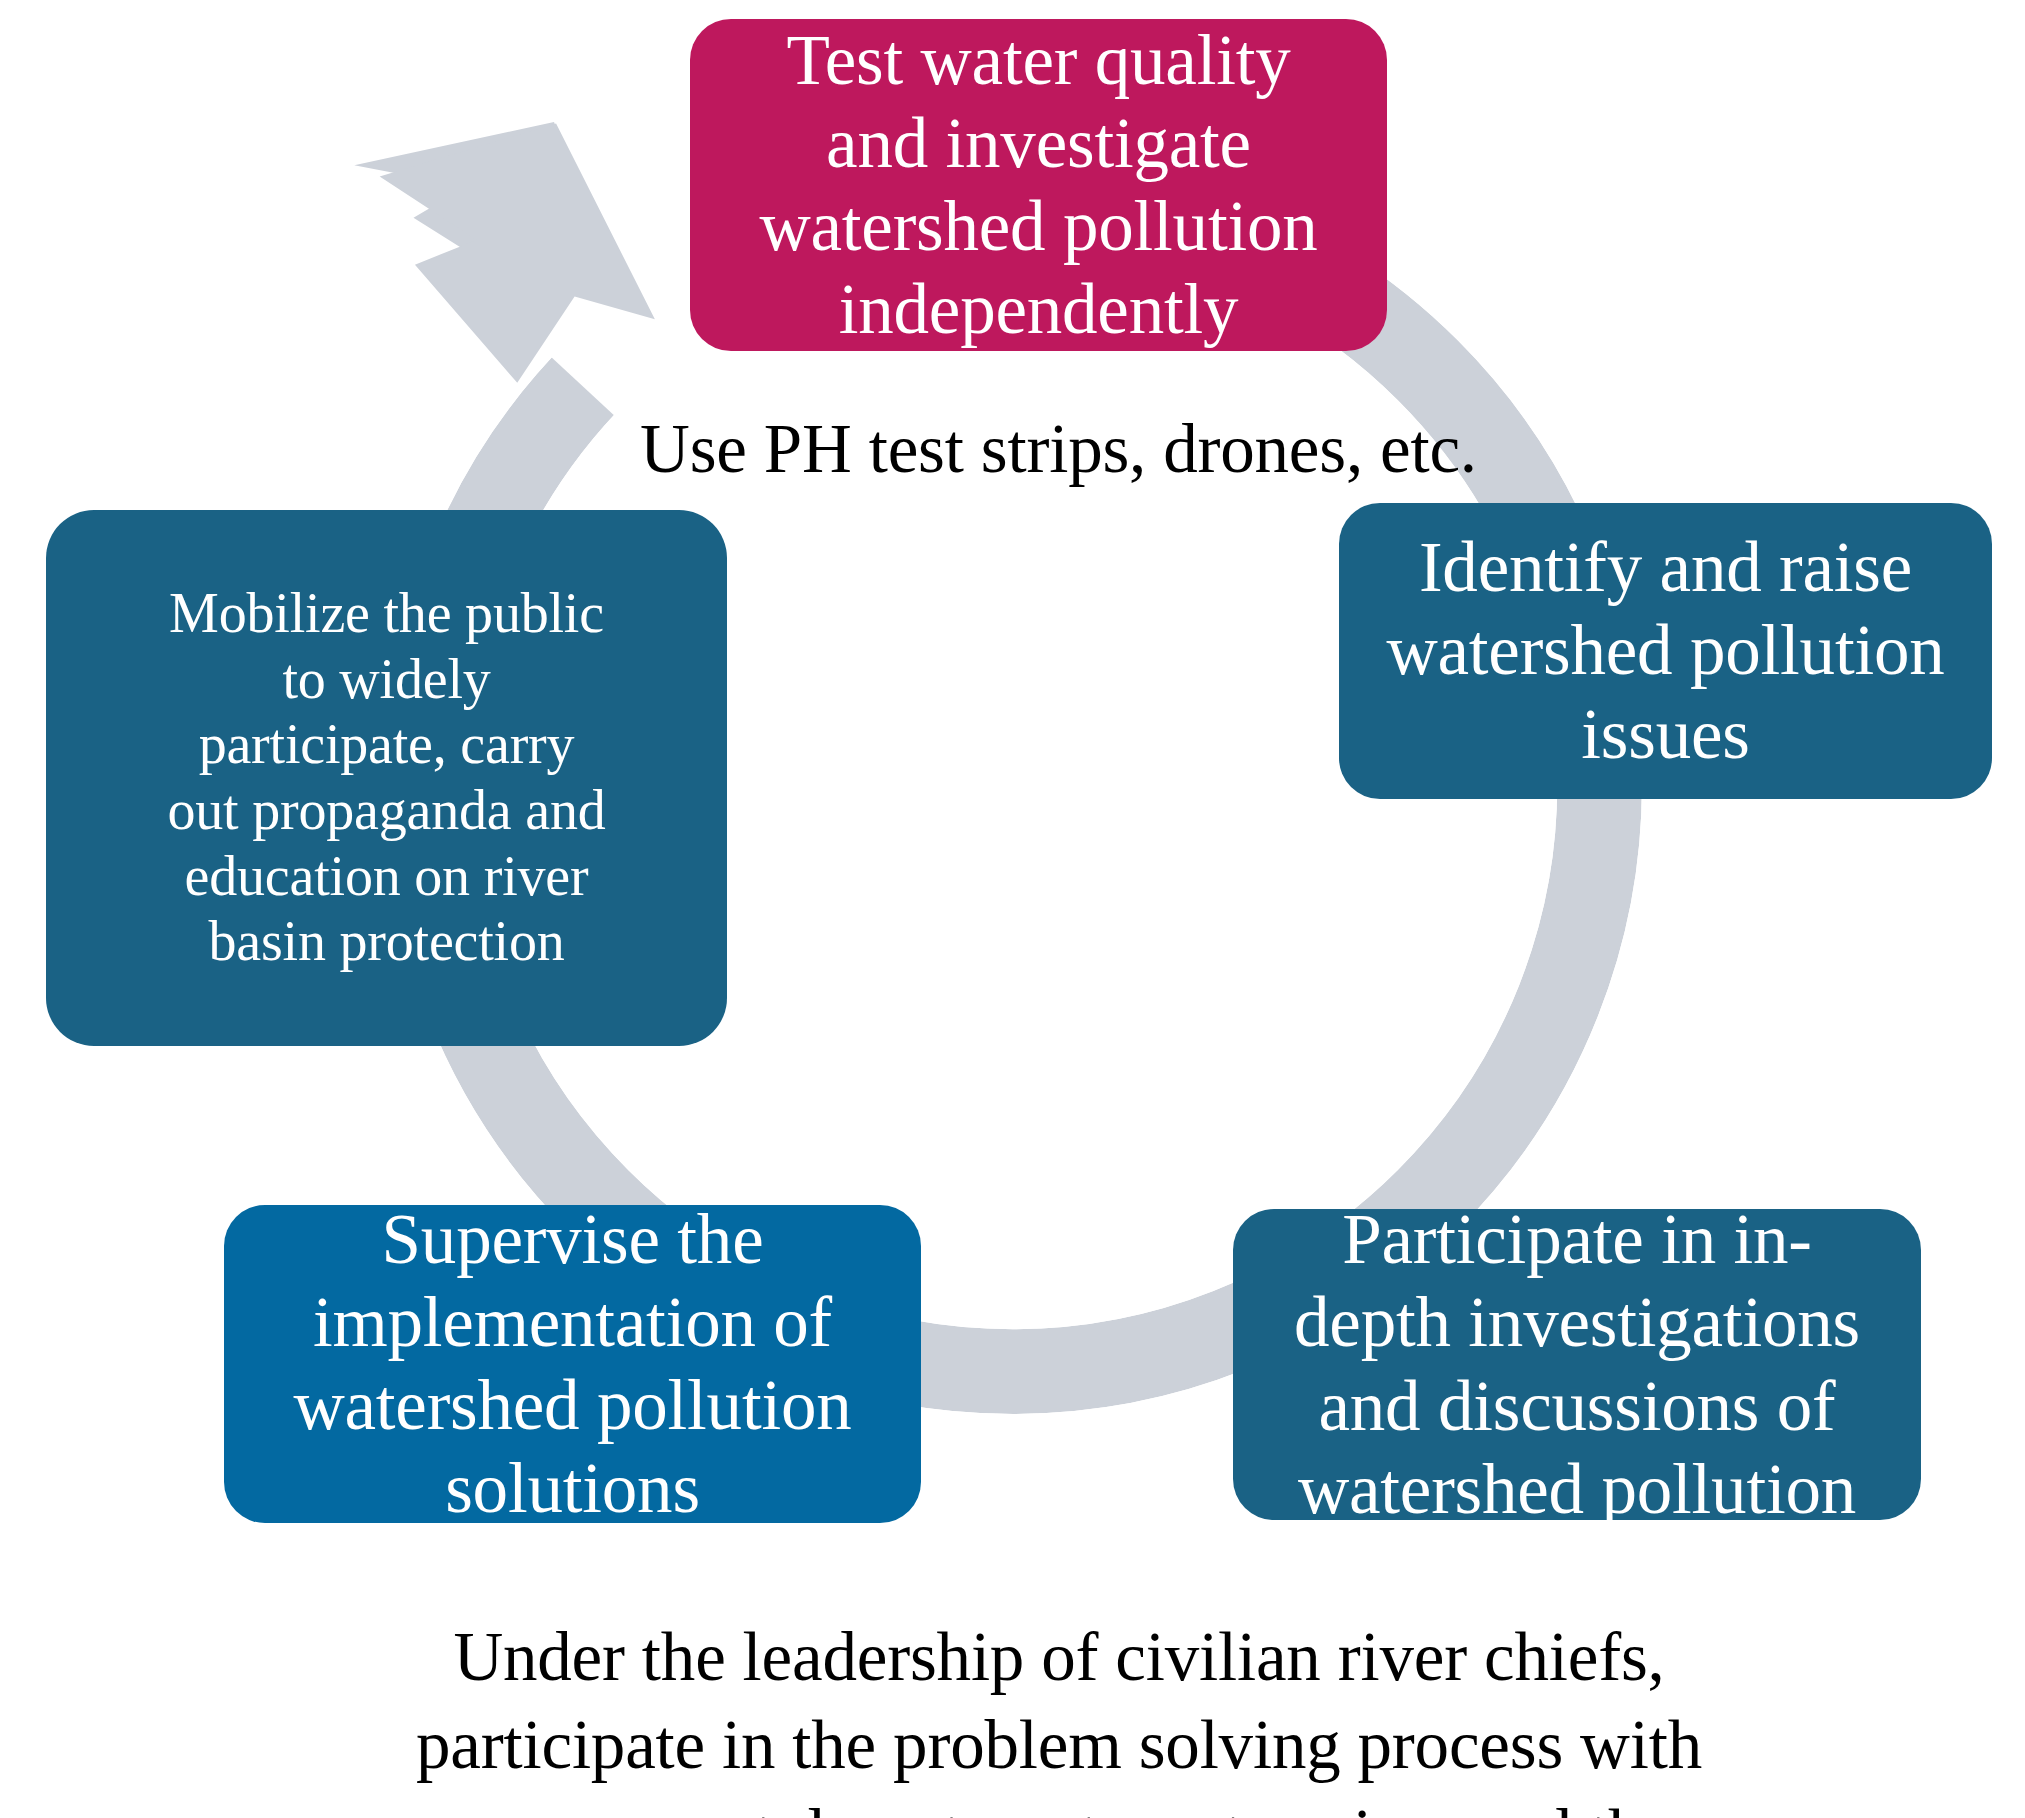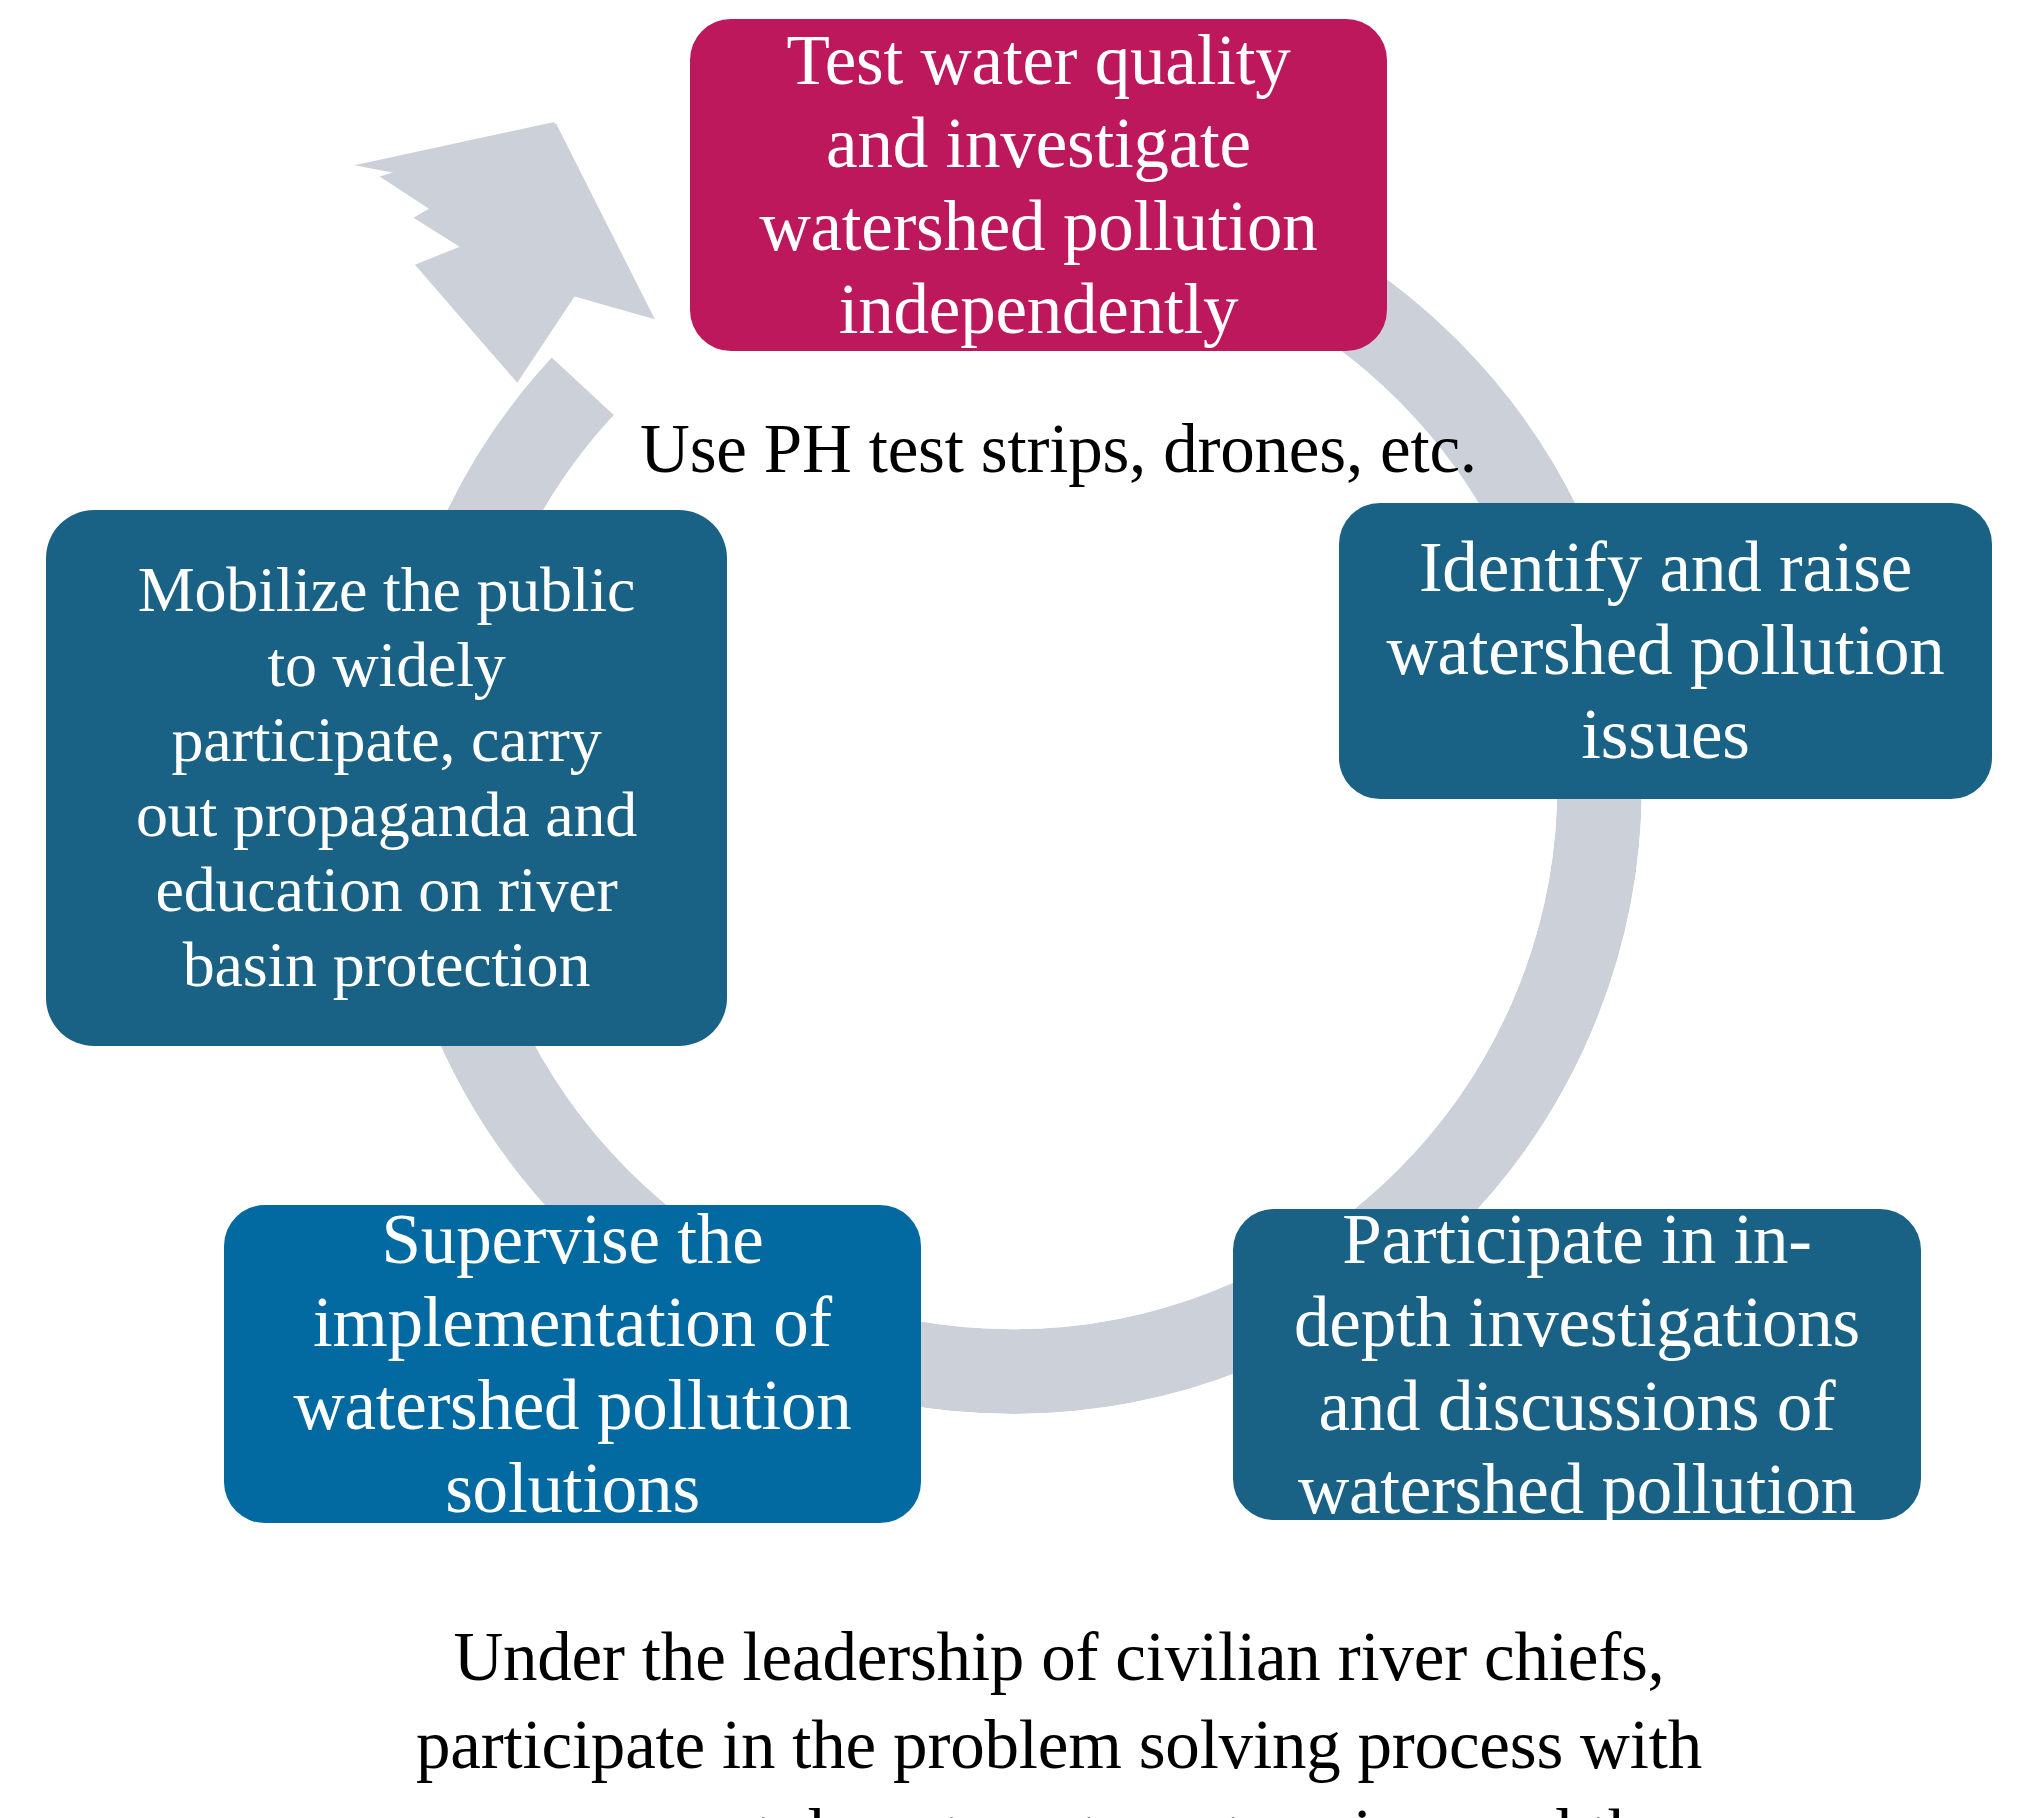--- a/index.html
+++ b/index.html
@@ -73,21 +73,21 @@
     font-size: 71px;
   }
   #node-supervise {
     left: 224px;  top: 1205px;
     width: 697px; height: 318px;
     font-size: 71px;
   }
   #node-mobilize {
     left: 46px;   top: 510px;
     width: 681px; height: 536px;
-    font-size: 64px;
+    font-size: 56px;
     border-radius: 48px;
   }
 
   
   #caption-test {
     left: 547px;  top: 369px;
     width: 1023px;
     font-size: 69px;
   }
   #caption-identify {

